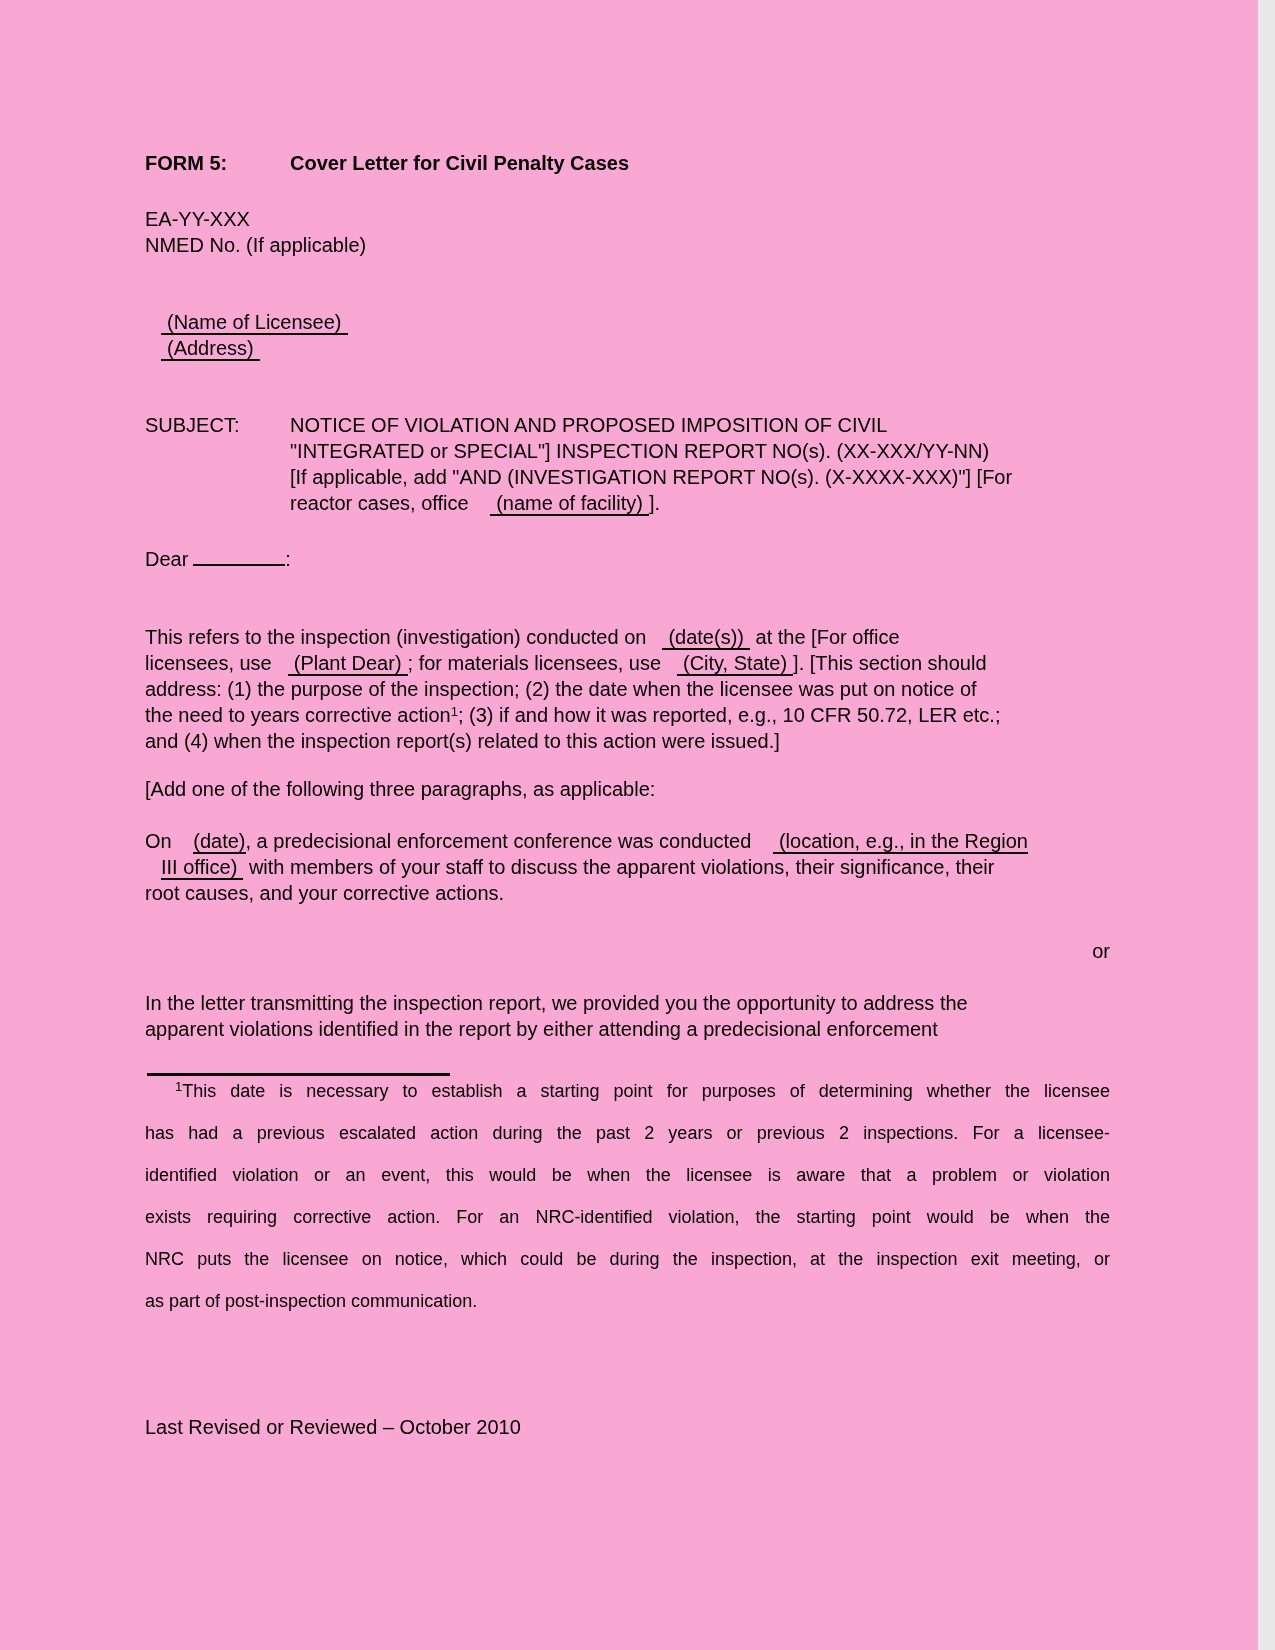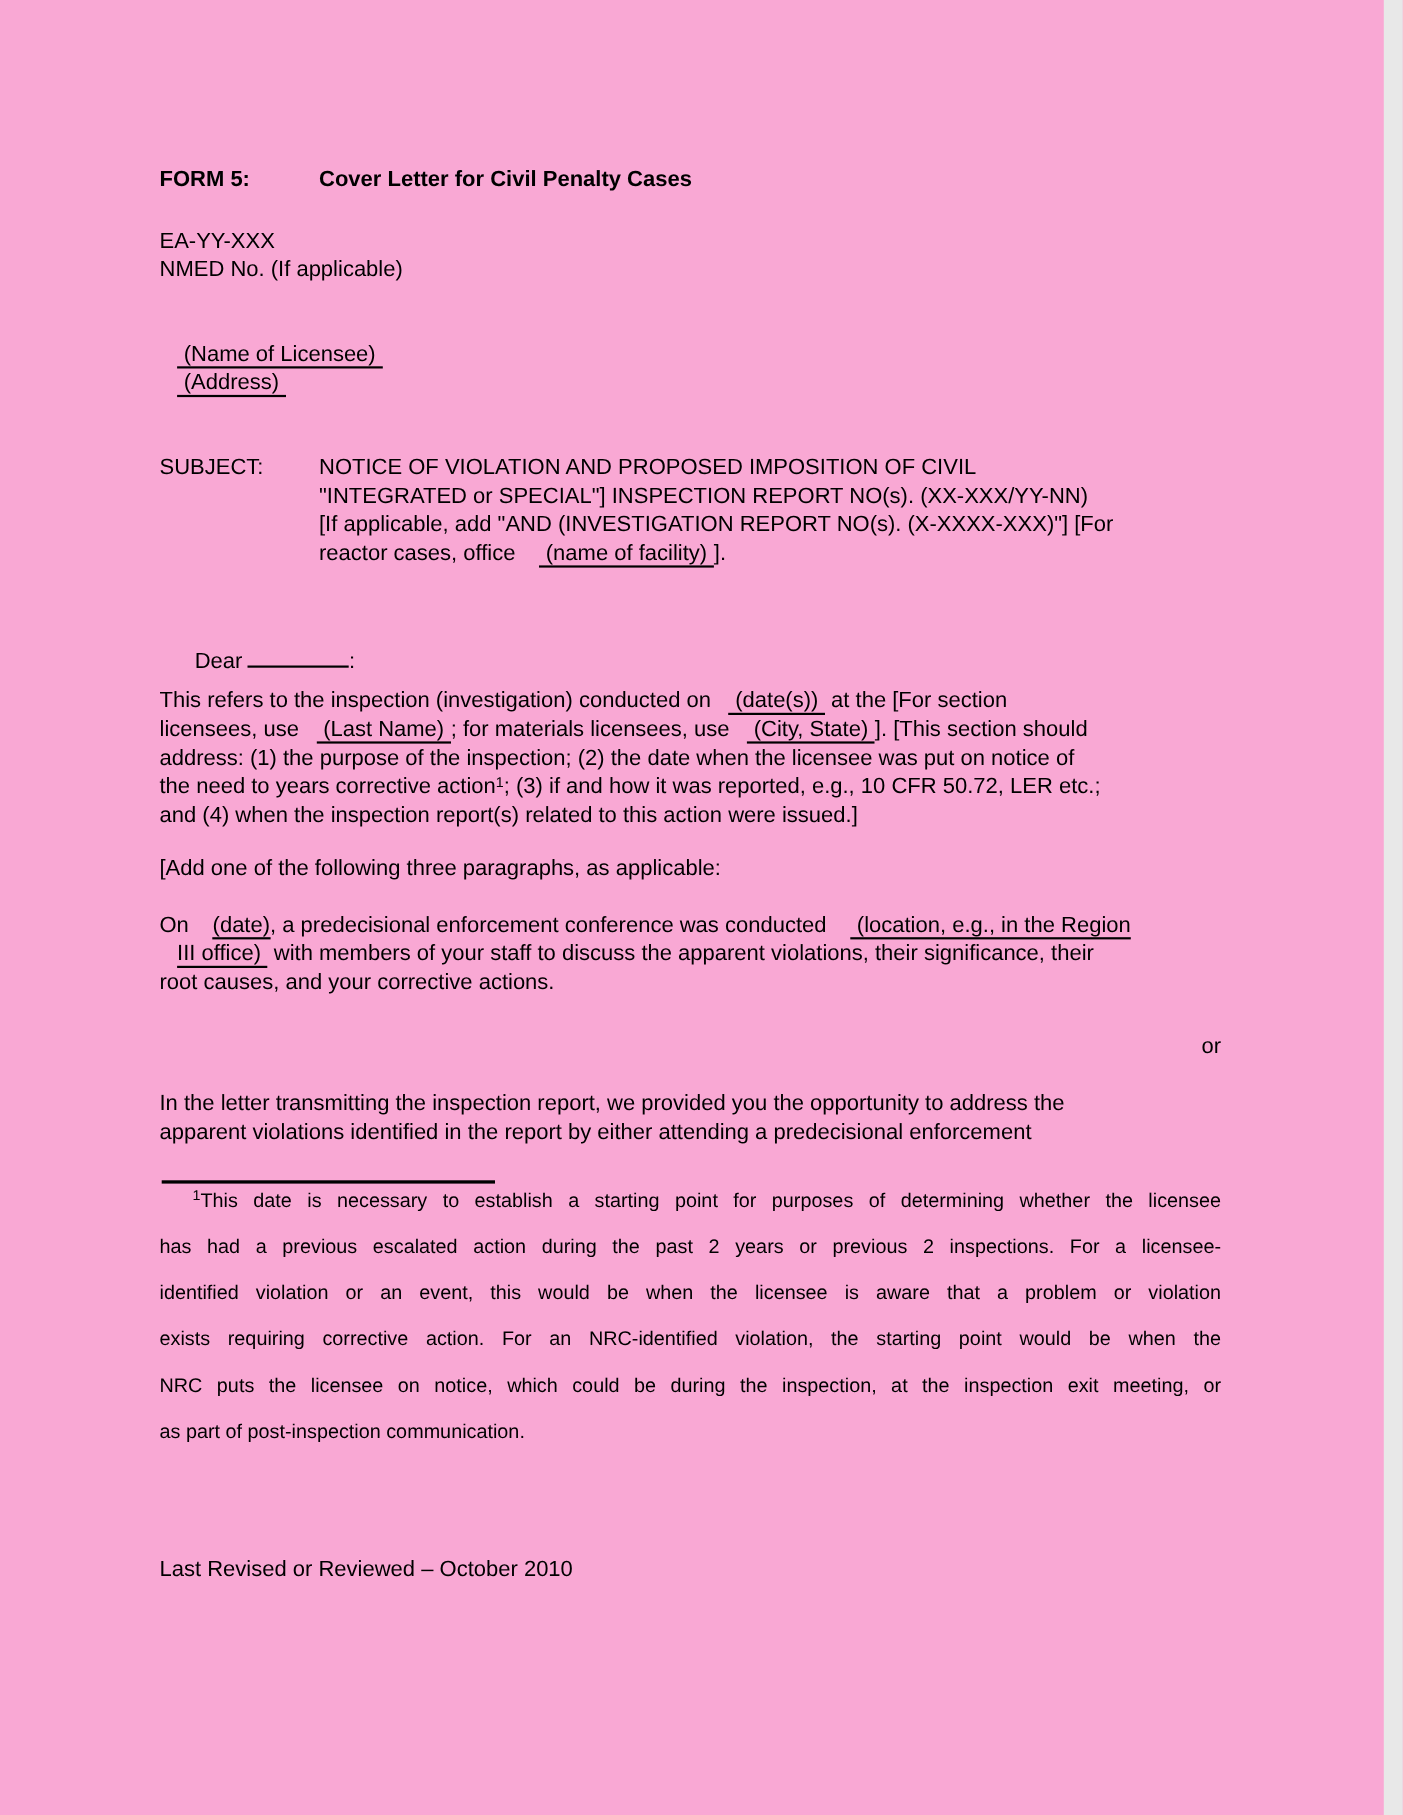--- a/index.html
+++ b/index.html
@@ -22,21 +22,21 @@
   .u.nl{padding-left:0;}
   .u.nr{padding-right:0;}
   .blank{display:inline-block;width:92px;border-bottom:2px solid #000;height:18px;margin-left:5px;vertical-align:baseline;}
   sup{font-size:13px;line-height:0;vertical-align:6px;}
   .title-row{top:150px;}
   .title-label{display:inline-block;width:145px;}
   .ref-block{top:206px;}
   .addr-block{top:309px;}
   .subject-label{top:412px;left:145px;width:140px;}
   .subject-body{left:290px;top:412px;width:840px;}
-  .salutation{top:587px;margin-left:32px;}
+  .salutation{top:546px;}
   .para1{top:624px;}
   .para2{top:776px;}
   .para3{top:828px;}
   .or-line{top:938px;text-align:right;}
   .para4{top:990px;}
   .fn-rule{top:1073px;left:147px;width:303px;height:3px;background:#000;}
   .footnote{top:1070px;font-size:18px;line-height:42px;}
   .fn-line{height:42px;text-align:justify;text-align-last:justify;}
   .fn-line.first{text-indent:30px;}
   .fn-line.last{text-align:left;text-align-last:left;}
@@ -67,22 +67,22 @@
     <div class="line">"INTEGRATED or SPECIAL"] INSPECTION REPORT NO(s). (XX-XXX/YY-NN)</div>
     <div class="line">[If applicable, add "AND (INVESTIGATION REPORT NO(s). (X-XXXX-XXX)"] [For</div>
     <div class="line"><span>reactor cases, office</span> <span class="u">(name of facility)</span><span>].</span></div>
   </div>
 
   <div class="abs salutation nw">
     <span>Dear</span><span class="blank"></span><span>:</span>
   </div>
 
   <div class="abs para1">
-    <div class="line"><span>This refers to the inspection (investigation) conducted on</span><span class="u">(date(s))</span><span> at the [For section</span></div>
-    <div class="line"><span>licensees, use</span><span class="u">(Last Name)</span><span>; for materials licensees, use</span><span class="u">(City, State)</span><span>].  [This section should</span></div>
+    <div class="line"><span>This refers to the inspection (investigation) conducted on</span><span class="u">(date(s))</span><span> at the [For office</span></div>
+    <div class="line"><span>licensees, use</span><span class="u">(Plant Dear)</span><span>; for materials licensees, use</span><span class="u">(City, State)</span><span>].  [This section should</span></div>
     <div class="line">address: (1) the purpose of the inspection; (2) the date when the licensee was put on notice of</div>
     <div class="line"><span>the need to years corrective action</span><sup>1</sup><span>; (3) if and how it was reported, e.g., 10 CFR 50.72, LER etc.;</span></div>
     <div class="line">and (4) when the inspection report(s) related to this action were issued.]</div>
   </div>
 
   <div class="abs para2 nw">[Add one of the following three paragraphs, as applicable:</div>
 
   <div class="abs para3">
     <div class="line"><span>On </span><span class="u nl nr">(date)</span><span>, a predecisional enforcement conference was conducted</span> <span class="u nr">(location, e.g., in the Region</span></div>
     <div class="line"><span class="u nl">III office)</span><span> with members of your staff to discuss the apparent violations, their significance, their</span></div>

